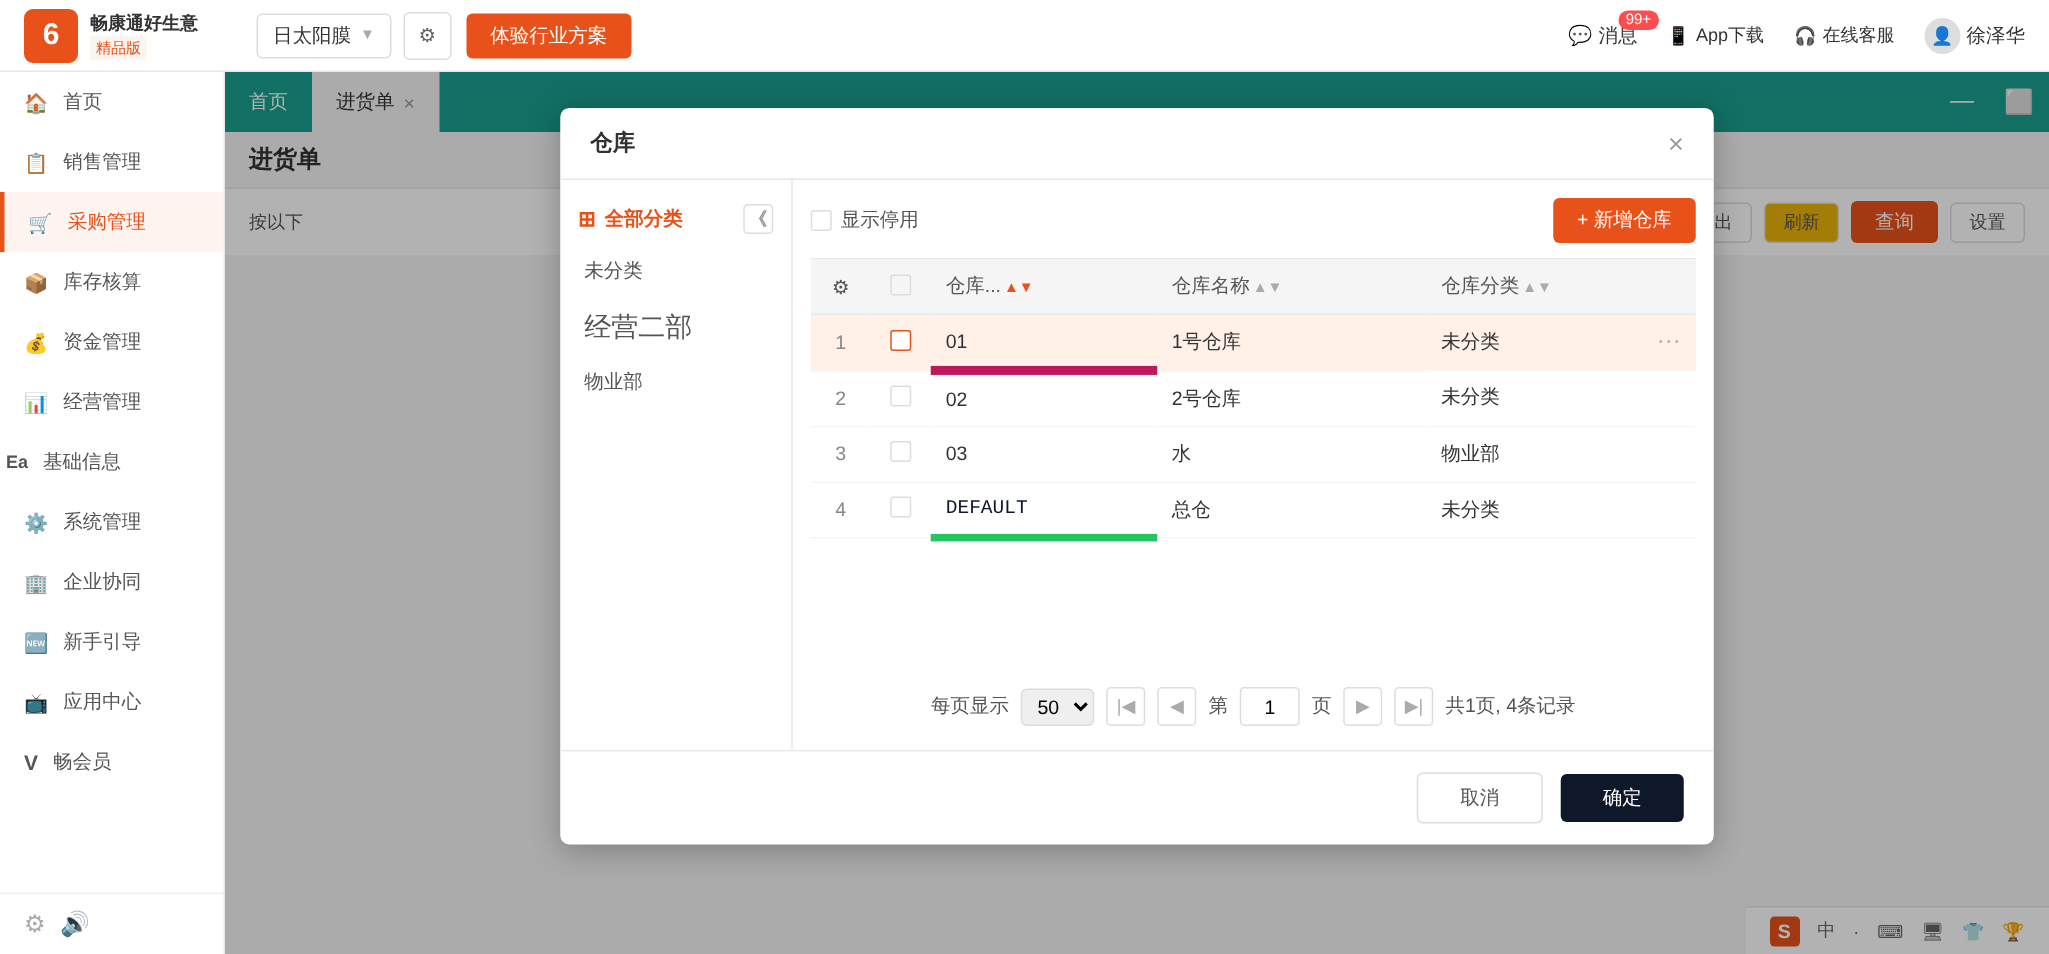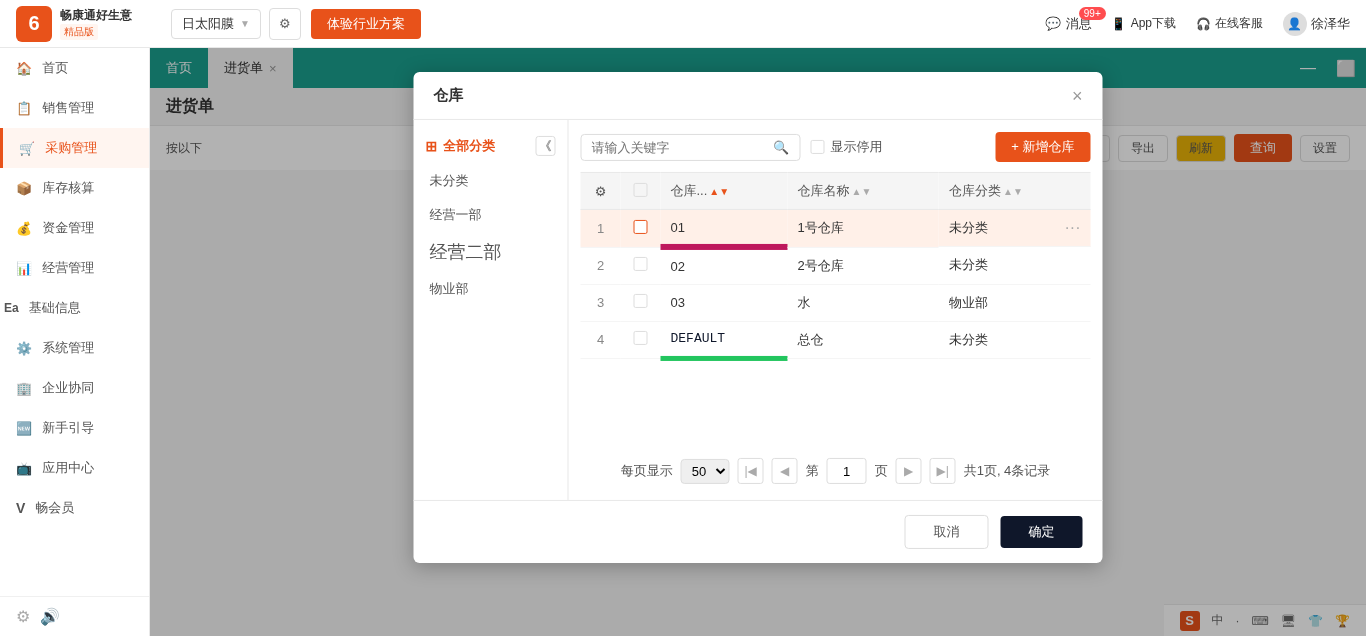--- a/index.html
+++ b/index.html
@@ -128,48 +128,43 @@
       <div style="flex:1;"></div>
       <button style="border:1px solid #ddd; background:#fff; color:#555; border-radius:4px; padding:4px 12px; font-size:12px; cursor:pointer;">印</button>
       <button style="border:1px solid #ddd; background:#fff; color:#555; border-radius:4px; padding:4px 12px; font-size:12px; cursor:pointer;">导出</button>
       <button style="border:1px solid #ddd; background:#eab308; color:#555; border-radius:4px; padding:4px 12px; font-size:12px; cursor:pointer;">刷新</button>
       <button style="background:#e8521a; color:#fff; border:none; border-radius:4px; padding:5px 16px; font-size:13px; cursor:pointer;">查询</button>
       <button style="border:1px solid #ddd; background:#fff; color:#555; border-radius:4px; padding:4px 12px; font-size:12px; cursor:pointer;">设置</button>
     </div>
 
     <div style="position:absolute; top:0; left:0; right:0; bottom:0; background:rgba(0,0,0,0.3); z-index:100;"></div>
 
-    <div style="position:absolute; top:50%; left:50%; transform:translate(-50%, -55%); background:#fff; border-radius:6px; width:689px; z-index:200; box-shadow:0 4px 20px rgba(0,0,0,0.25); display:flex; flex-direction:column;">
+    <div style="position:absolute; top:50%; left:50%; transform:translate(-50%, -55%); background:#fff; border-radius:6px; width:769px; z-index:200; box-shadow:0 4px 20px rgba(0,0,0,0.25); display:flex; flex-direction:column;">
 
       <div style="display:flex; align-items:center; justify-content:space-between; padding:14px 20px; border-bottom:1px solid #e8e8e8;">
         <span style="font-size:15px; font-weight:bold; color:#333;">仓库</span>
         <span style="cursor:pointer; color:#999; font-size:18px; line-height:1;">×</span>
       </div>
 
       <div style="display:flex; min-height:380px;">
 
         <div style="width:155px; border-right:1px solid #e8e8e8; padding:8px 0;">
           <div style="display:flex; align-items:center; gap:6px; padding:8px 12px; color:#e8521a; font-weight:bold; font-size:13px; cursor:pointer;">
             <span style="font-size:14px;">⊞</span>
             <span>全部分类</span>
             <div style="width:20px; height:20px; border:1px solid #ddd; border-radius:3px; display:flex; align-items:center; justify-content:center; font-size:12px; cursor:pointer; color:#999; margin-left:auto;">《</div>
           </div>
           <div style="padding:8px 16px; cursor:pointer; color:#555; font-size:13px;">未分类</div>
-          <div style="padding:8px 16px; cursor:pointer; color:#555; font-size:13px;">经营一部</div>
           <div style="padding:8px 16px; cursor:pointer; color:#555; font-size:18px;">经营二部</div>
           <div style="padding:8px 16px; cursor:pointer; color:#555; font-size:13px;">物业部</div>
         </div>
 
         <div style="flex:1; display:flex; flex-direction:column; padding:12px;">
 
           <div style="display:flex; align-items:center; margin-bottom:10px; gap:10px;">
-            <div style="display:flex; align-items:center; border:1px solid #ddd; border-radius:4px; padding:5px 10px; width:220px;">
-              <input type="text" style="border: none; outline: none; font-size: 13px; flex: 1 1 0%; color: rgb(153, 153, 153); width: 100%;" placeholder="请输入关键字">
-              <span style="color:#bbb;">🔍</span>
-            </div>
             <div style="display:flex; align-items:center; gap:6px; color:#555; font-size:13px; cursor:pointer;">
               <div style="width:14px; height:14px; border:1px solid #ddd; border-radius:2px; display:inline-block; cursor:pointer;"></div>
               <span>显示停用</span>
             </div>
             <button style="margin-left:auto; background:#e8521a; color:#fff; border:none; border-radius:4px; padding:6px 16px; font-size:13px; cursor:pointer;">+ 新增仓库</button>
           </div>
 
           <table style="width:100%; border-collapse:collapse; font-size:13px;">
             <thead>
               <tr style="background:#f5f5f5;">

